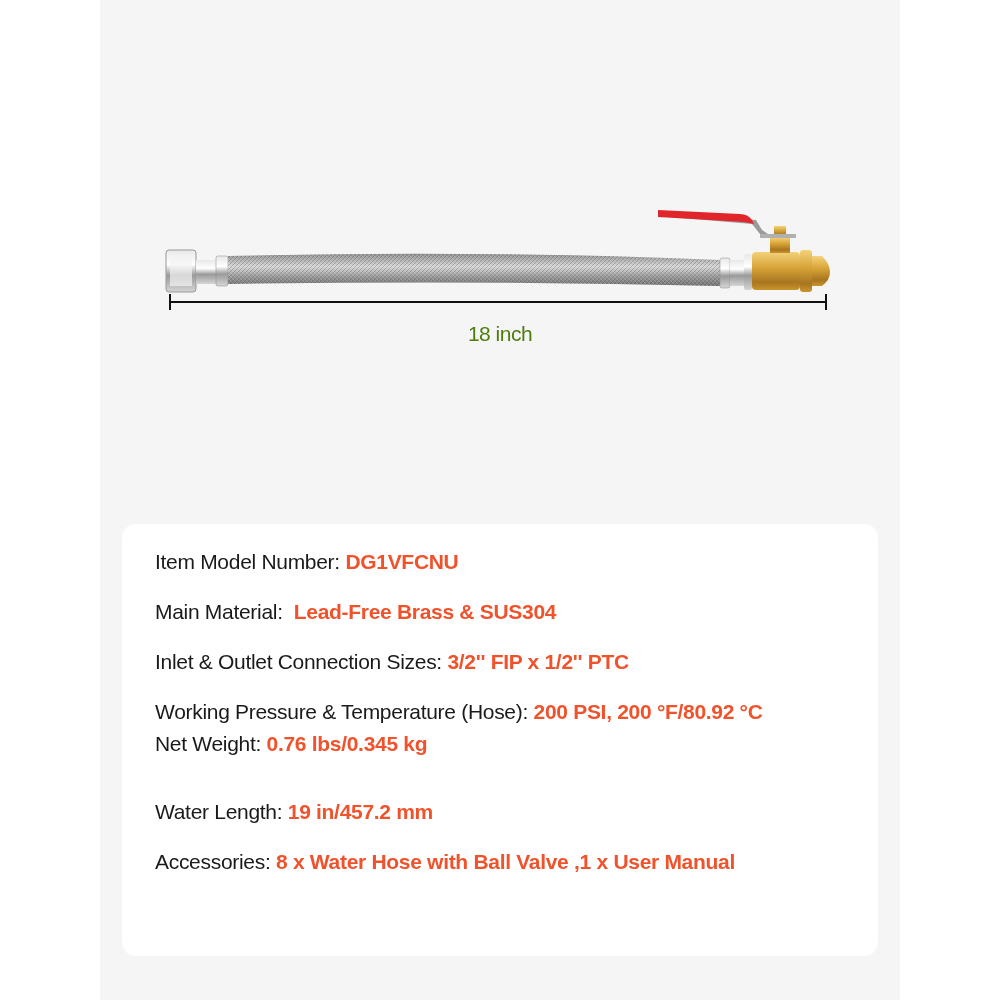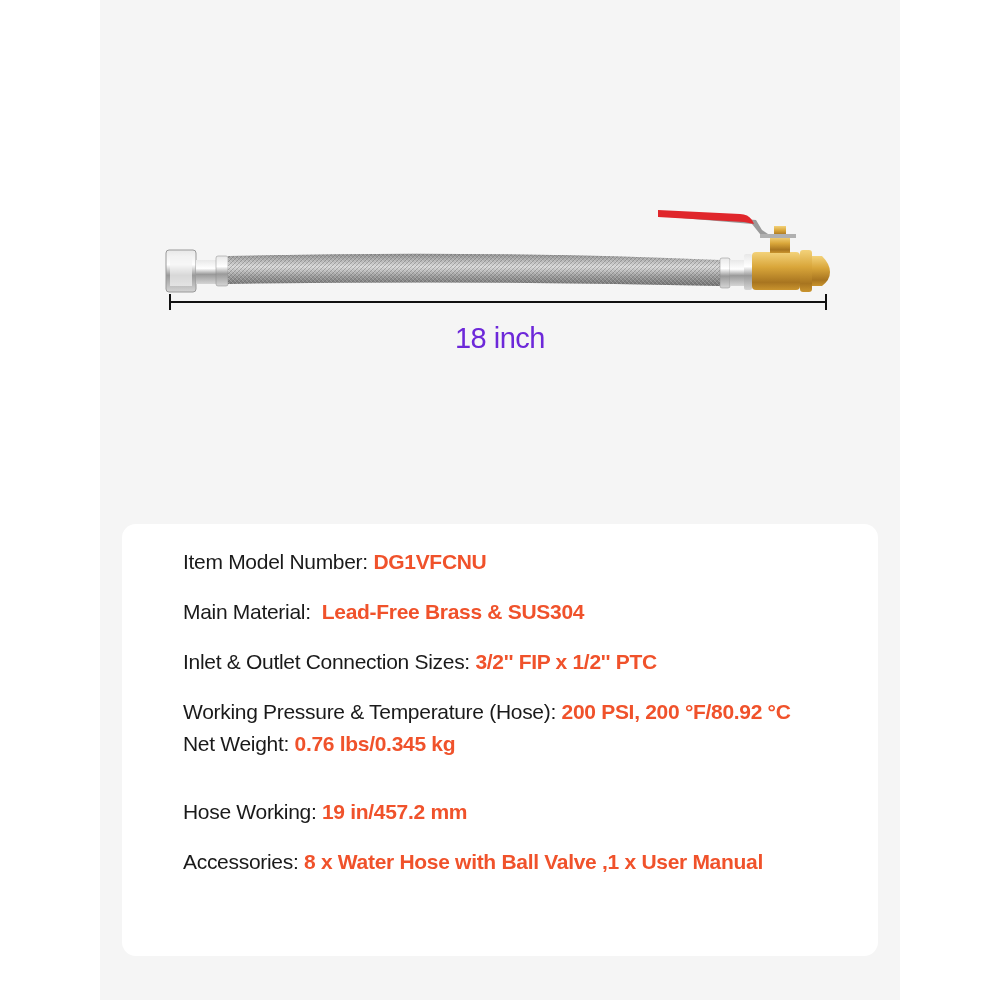--- a/index.html
+++ b/index.html
@@ -16,30 +16,29 @@
     .dim-line {
       position:absolute; left:170px; top:301px; width:656px; height:2px; background:#111;
     }
     .dim-tick-l, .dim-tick-r {
       position:absolute; top:294px; width:2px; height:16px; background:#111;
     }
     .dim-tick-l { left:169px; }
     .dim-tick-r { left:825px; }
     .dim-label {
       position:absolute; left:400px; top:322px; width:200px; text-align:center;
-      font-size:29px; color:#6d28d9; letter-spacing:-0.5px;
+      font-size:21px; color:#4d7c0f; letter-spacing:-0.5px;
     }
     .card {
       position:absolute; left:122px; top:524px; width:756px; height:432px;
       background:#ffffff; border-radius:14px;
     }
     .spec-row {
       position:absolute; left:155px; font-size:21px; color:#1a1a1a; white-space:nowrap;
       letter-spacing:-0.3px;
-      margin-left:28px;
     }
     .spec-row .k { font-weight:normal; }
     .spec-row .v { font-weight:bold; color:#f0522b; }
   </style>
 </head>
 <body>
 
 <div class="panel"></div>
 
 <div class="product">
@@ -110,17 +109,17 @@
 <div class="spec-row" style="top:650px">
   <span class="k" style="white-space: pre;">Inlet &amp; Outlet Connection Sizes: </span><span class="v">3/2'' FIP x 1/2'' PTC</span>
 </div>
 <div class="spec-row" style="top:700px">
   <span class="k" style="white-space: pre;">Working Pressure &amp; Temperature (Hose): </span><span class="v">200 PSI, 200 °F/80.92 °C</span>
 </div>
 <div class="spec-row" style="top:732px">
   <span class="k" style="white-space: pre;">Net Weight: </span><span class="v">0.76 lbs/0.345 kg</span>
 </div>
 <div class="spec-row" style="top:800px">
-  <span class="k" style="white-space: pre;">Hose Working: </span><span class="v">19 in/457.2 mm</span>
+  <span class="k" style="white-space: pre;">Water Length: </span><span class="v">19 in/457.2 mm</span>
 </div>
 <div class="spec-row" style="top:850px">
   <span class="k" style="white-space: pre; text-align: right;">Accessories: </span><span class="v">8 x Water Hose with Ball Valve ,1 x User Manual</span>
 </div>
 
 </body></html>

